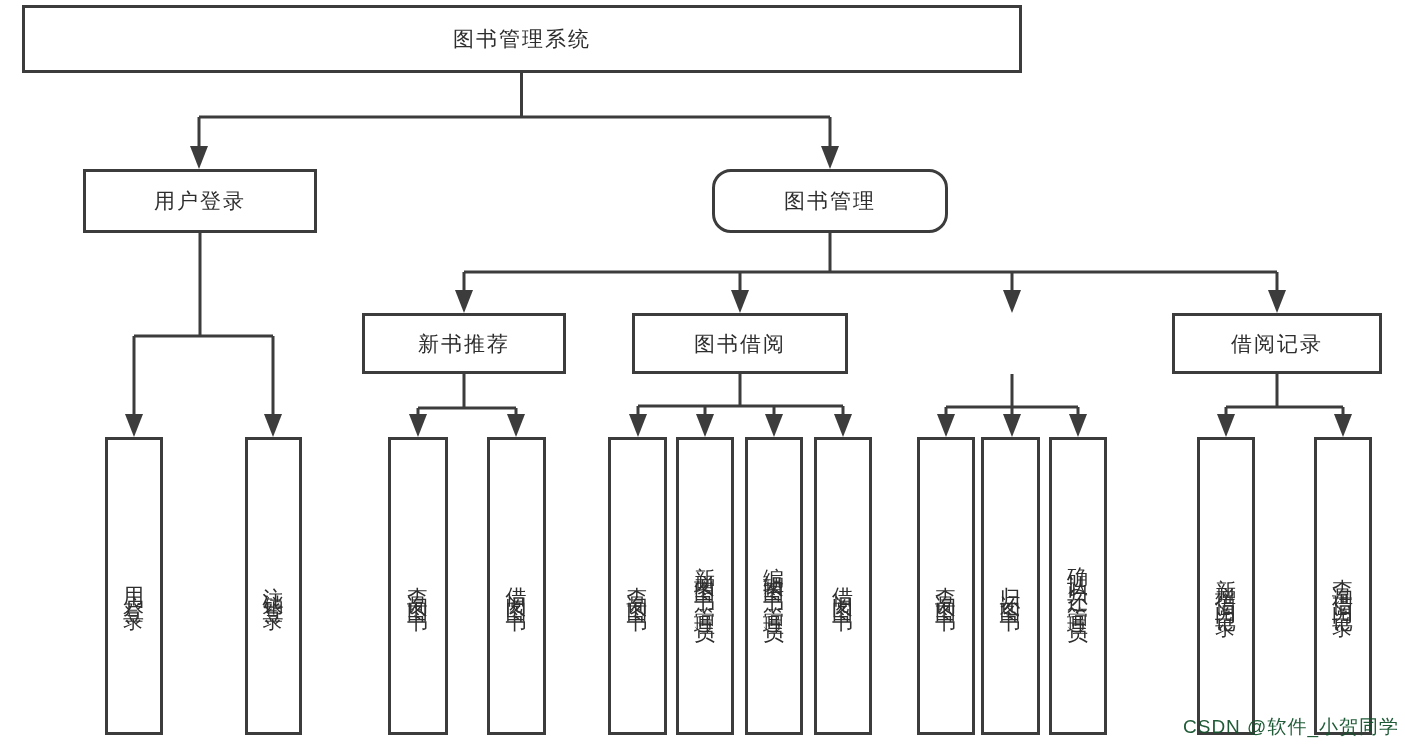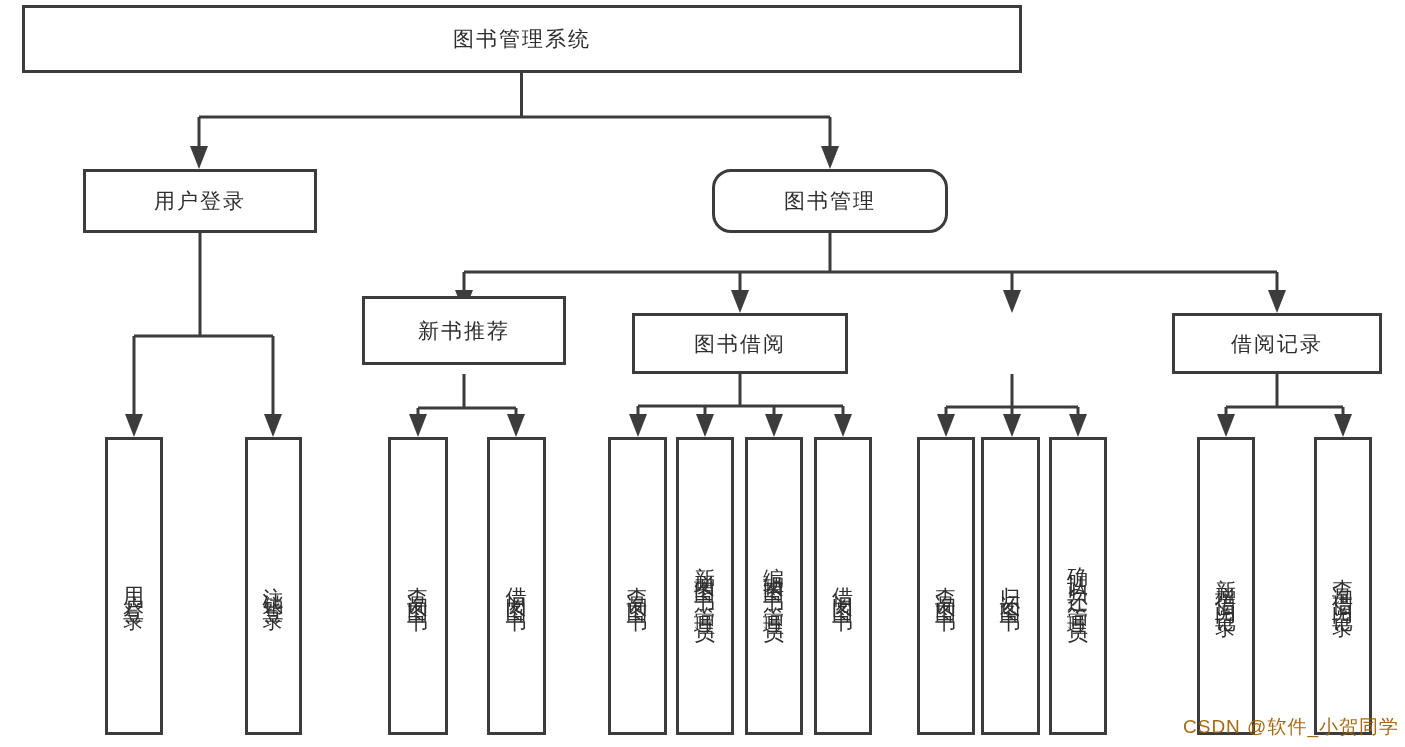--- a/index.html
+++ b/index.html
@@ -29,21 +29,21 @@
     writing-mode:vertical-rl;
     text-orientation:mixed;
     letter-spacing:0.38em;
     line-height:1;
   }
   .watermark{
     position:absolute;
     left:1183px;top:714px;
     font-size:19px;
     letter-spacing:1px;
-    color:#a16207;
+    color:#14532d;
     opacity:0.95;
     white-space:nowrap;
     z-index:5;
   }
 </style>
 </head>
 <body>
 
 <div class="stage">
 
@@ -78,21 +78,21 @@
       <polygon points="1217,414 1235,414 1226,437"></polygon>
       <polygon points="1334,414 1352,414 1343,437"></polygon>
     </g>
   </svg>
 
   <div class="node" style="left:22px;top:5px;width:1000px;height:68px;">图书管理系统</div>
 
   <div class="node" style="left:83px;top:169px;width:234px;height:64px;">用户登录</div>
   <div class="node" style="left:712px;top:169px;width:236px;height:64px;border-radius:19px;">图书管理</div>
 
-  <div class="node" style="left:362px;top:296px;width:204px;height:69px;">新书推荐</div>
+  <div class="node" style="left:362px;top:313px;width:204px;height:61px;">新书推荐</div>
   <div class="node" style="left:632px;top:313px;width:216px;height:61px;">图书借阅</div>
   <div class="node" style="left:1172px;top:313px;width:210px;height:61px;">借阅记录</div>
 
   <div class="node v" style="left:105px;top:437px;width:58px;height:298px;">用户登录</div>
   <div class="node v" style="left:245px;top:437px;width:57px;height:298px;">注销登录</div>
 
   <div class="node v" style="left:388px;top:437px;width:60px;height:298px;">查询图书</div>
   <div class="node v" style="left:487px;top:437px;width:59px;height:298px;">借阅图书</div>
 
   <div class="node v" style="left:608px;top:437px;width:59px;height:298px;">查询图书</div>

